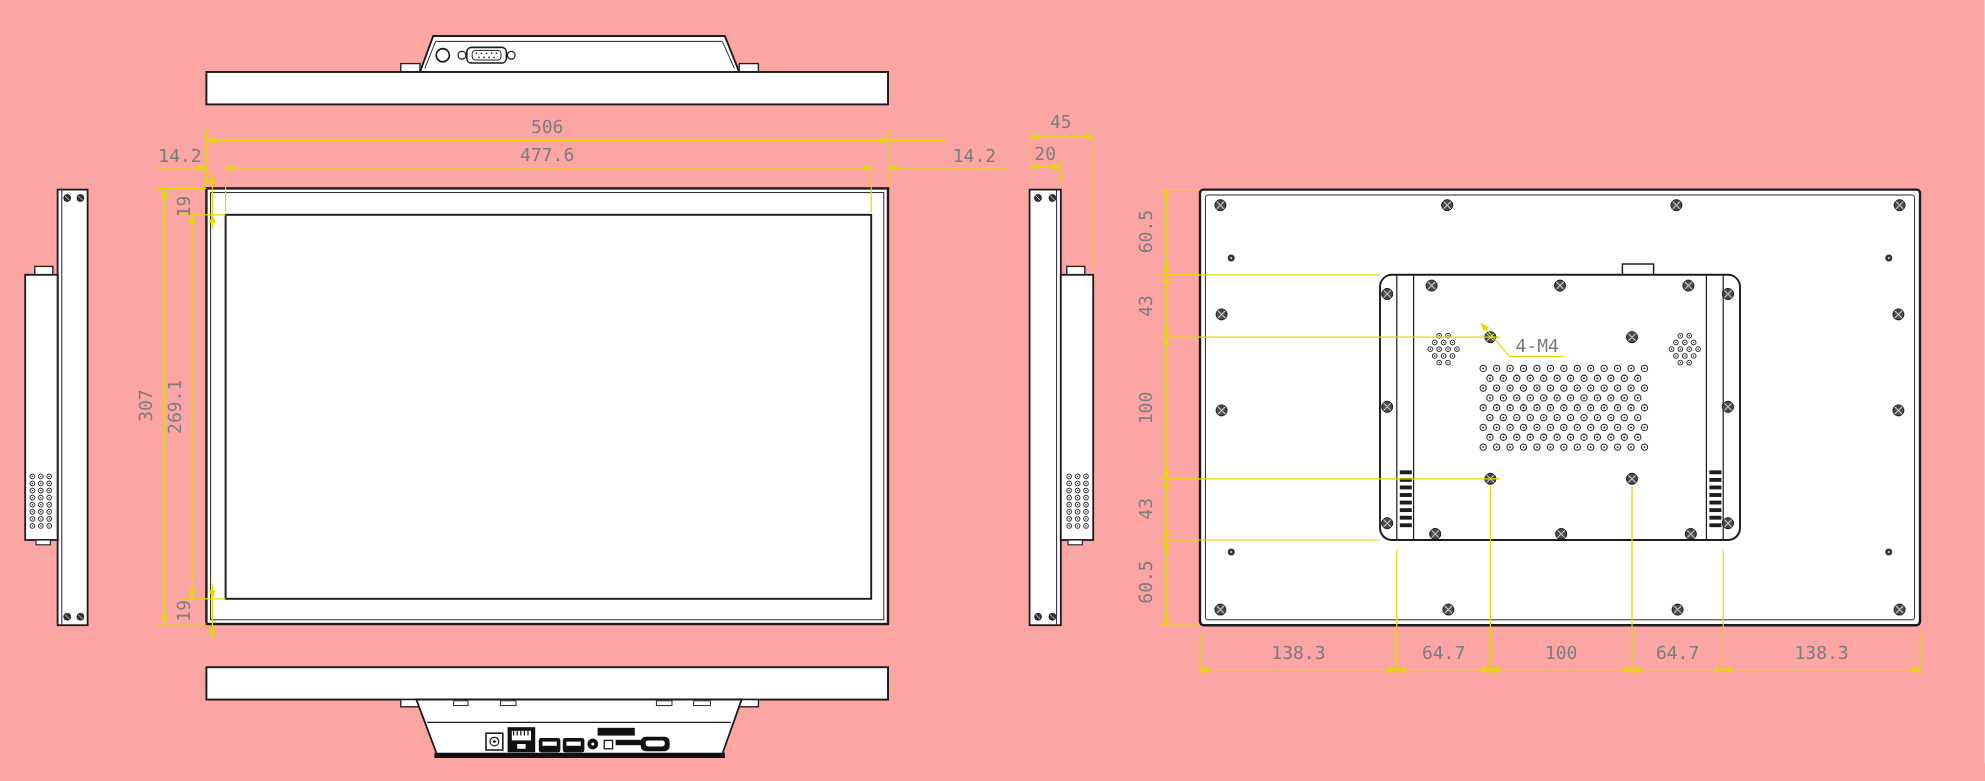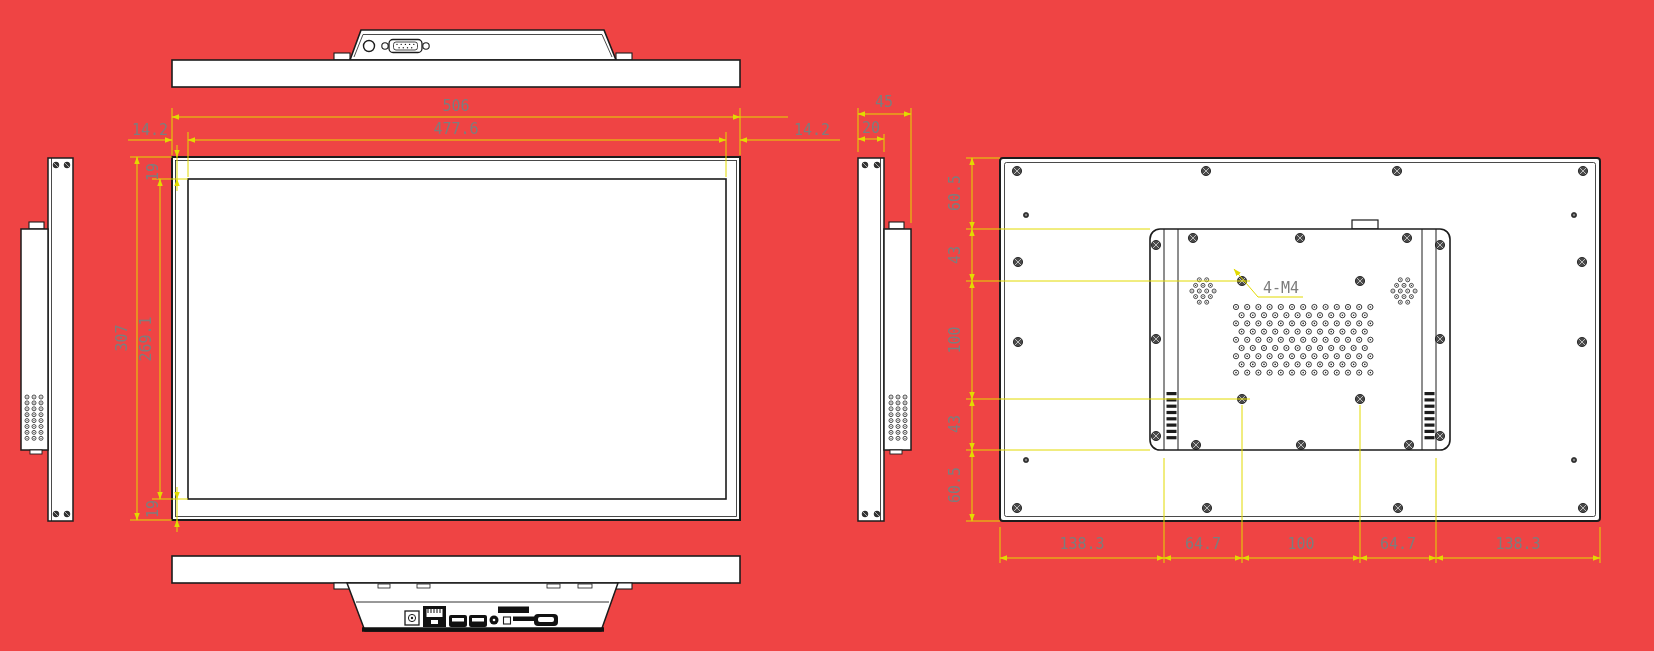--- a/index.html
+++ b/index.html
@@ -1,16 +1,16 @@
 <!DOCTYPE html>
 <html><head>
 <meta charset="utf-8">
 <style>
   html,body{margin:0;padding:0;background:#fff;}
-  #stage{position:relative;width:1654px;height:651px;background:#ef4444;overflow:hidden;}
+  #stage{position:relative;width:1654px;height:651px;background:#fca5a5;overflow:hidden;}
   svg{display:block;}
   text{font-family:"DejaVu Sans Mono","Liberation Mono",monospace;font-size:15px;fill:#7d7d7d;}
   .ln{stroke:#1c1c1c;fill:none;}
   .lnf{stroke:#1c1c1c;fill:#fff;}
   .dim{stroke:#e2da00;stroke-width:1;fill:none;}
 </style>
 </head>
 <body>
 
 <div id="stage">

